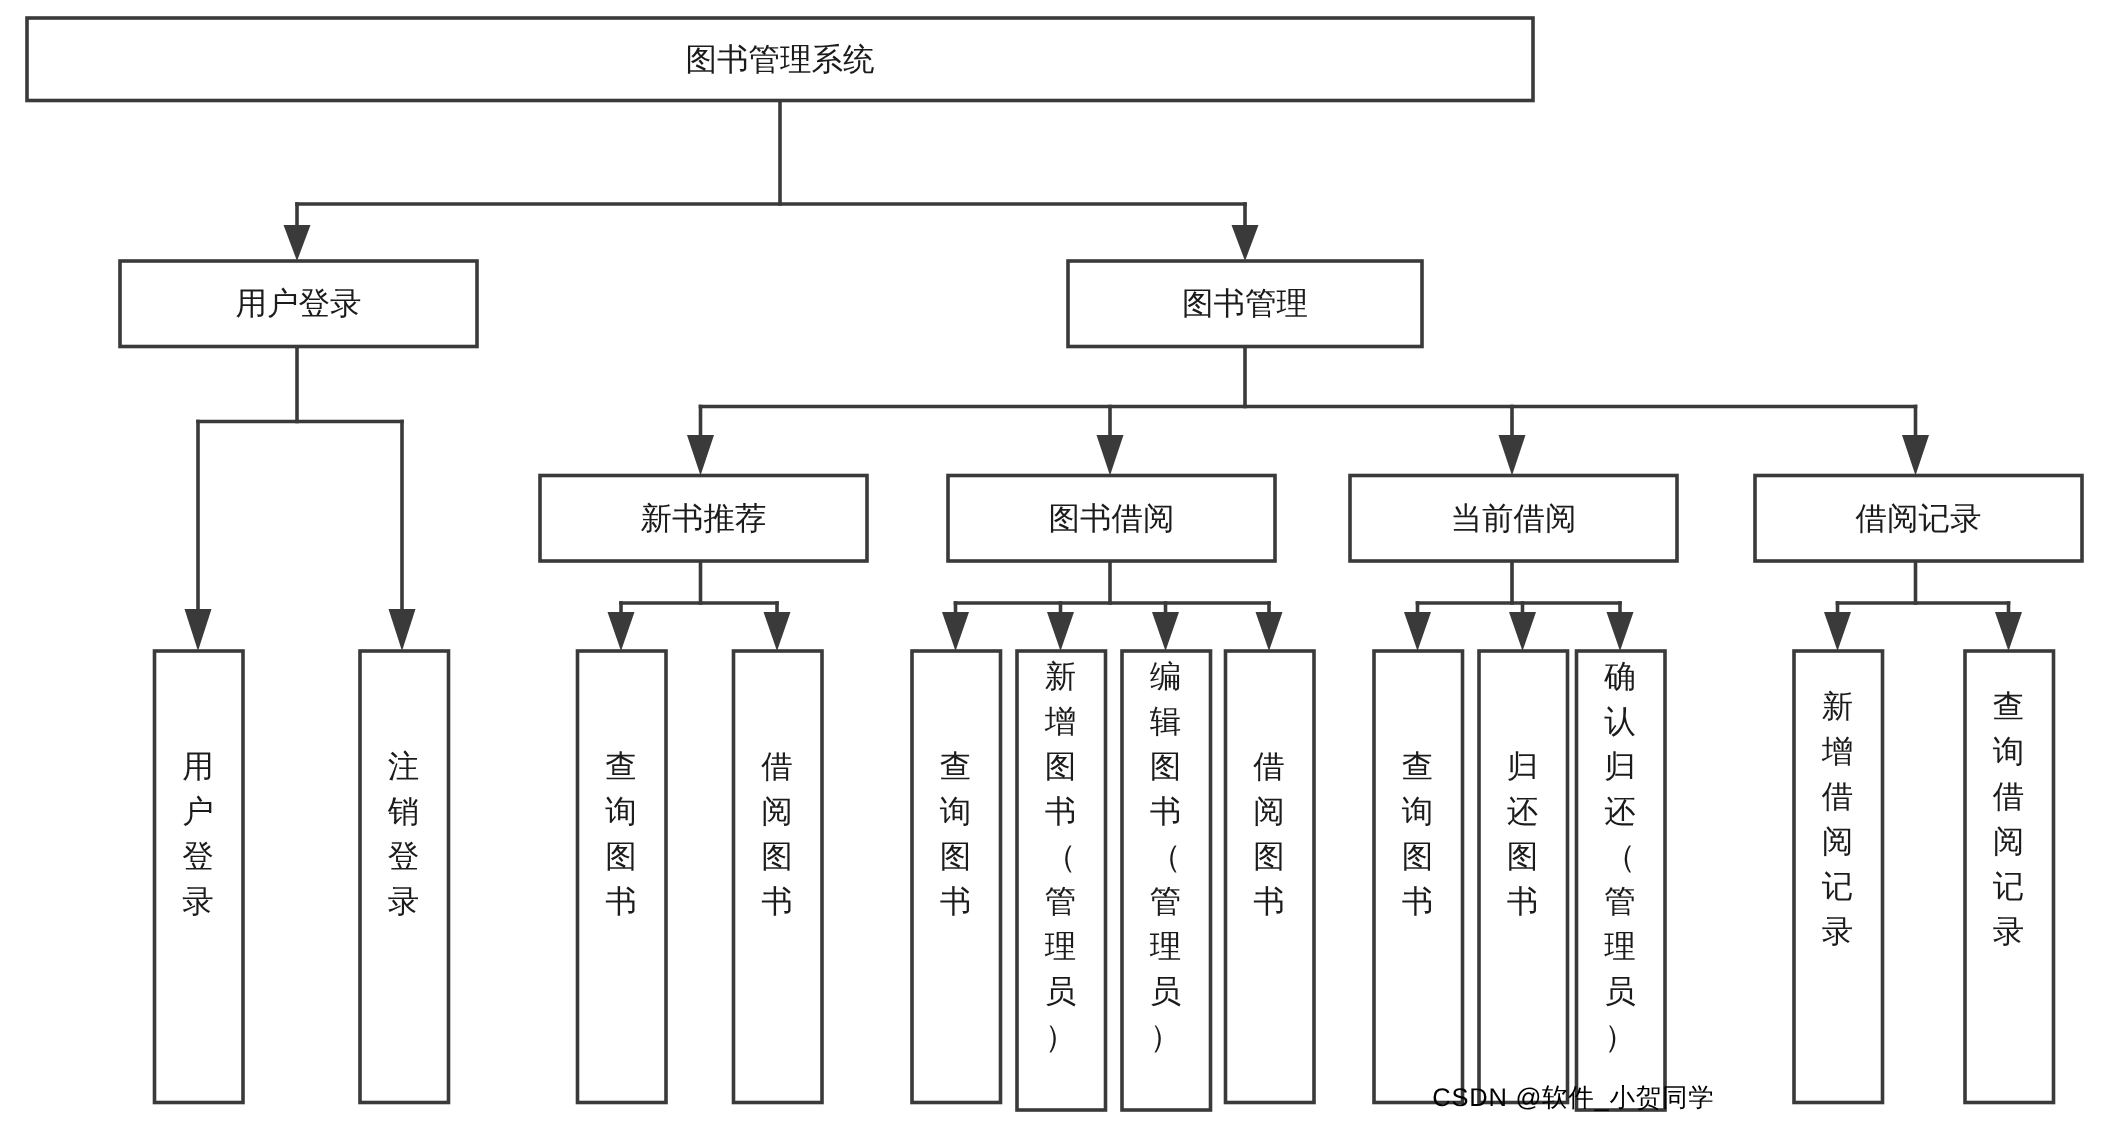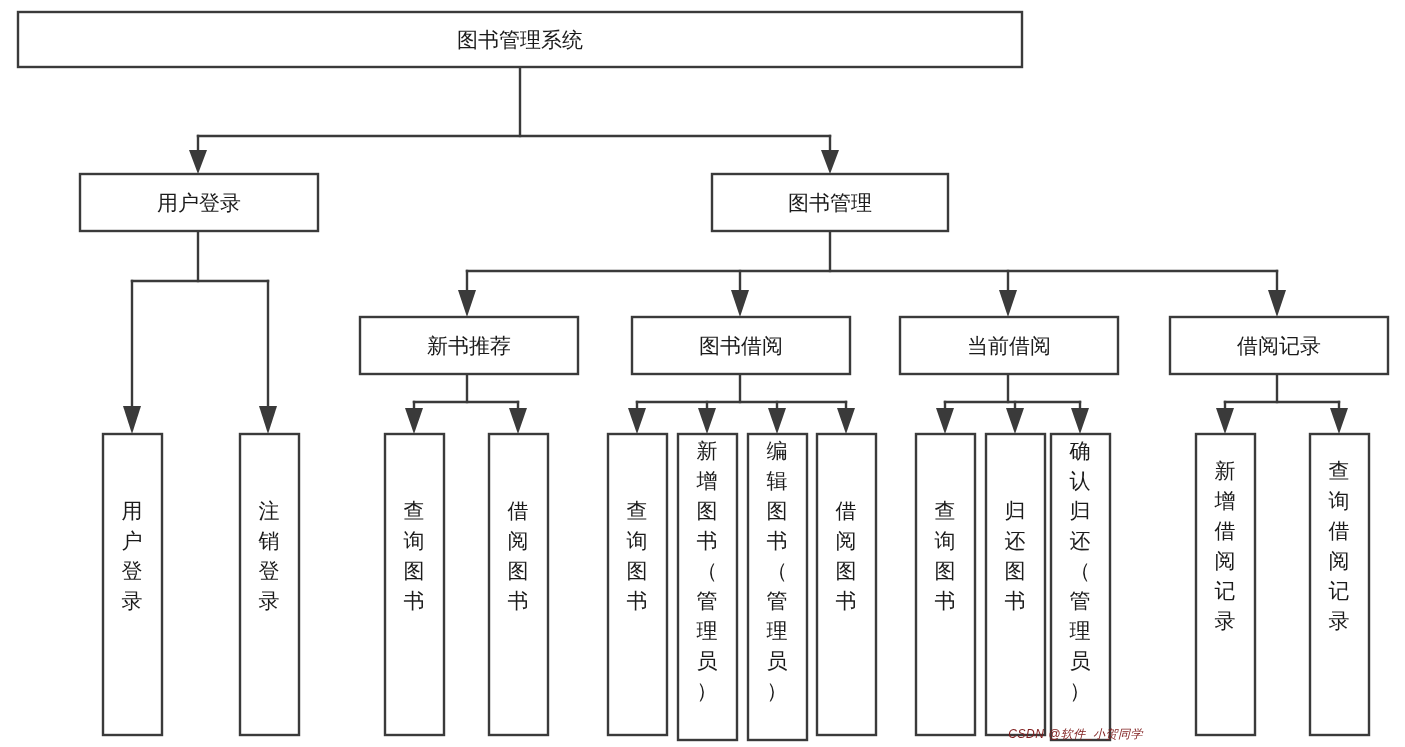--- a/index.html
+++ b/index.html
@@ -53,26 +53,25 @@
     font-family: "Liberation Sans", "DejaVu Sans", sans-serif;
     font-size: 21px;
     fill: #1b1b1b;
     text-anchor: middle;
   }
   .watermark {
     position: absolute;
     right: 8px;
     bottom: 4px;
     font-family: "Liberation Sans", "DejaVu Sans", sans-serif;
-    font-size: 12px;
-    color: #7f1d1d;
+    font-size: 17px;
+    color: #000000;
     letter-spacing: 0.5px;
     white-space: nowrap;
     user-select: none;
-    font-style: italic;
   }
 </style>
 </head>
 <body>
 
 <div id="diagram-root">
 
   <svg id="flowchart" viewBox="0 0 1405 747">
 
     <g>

